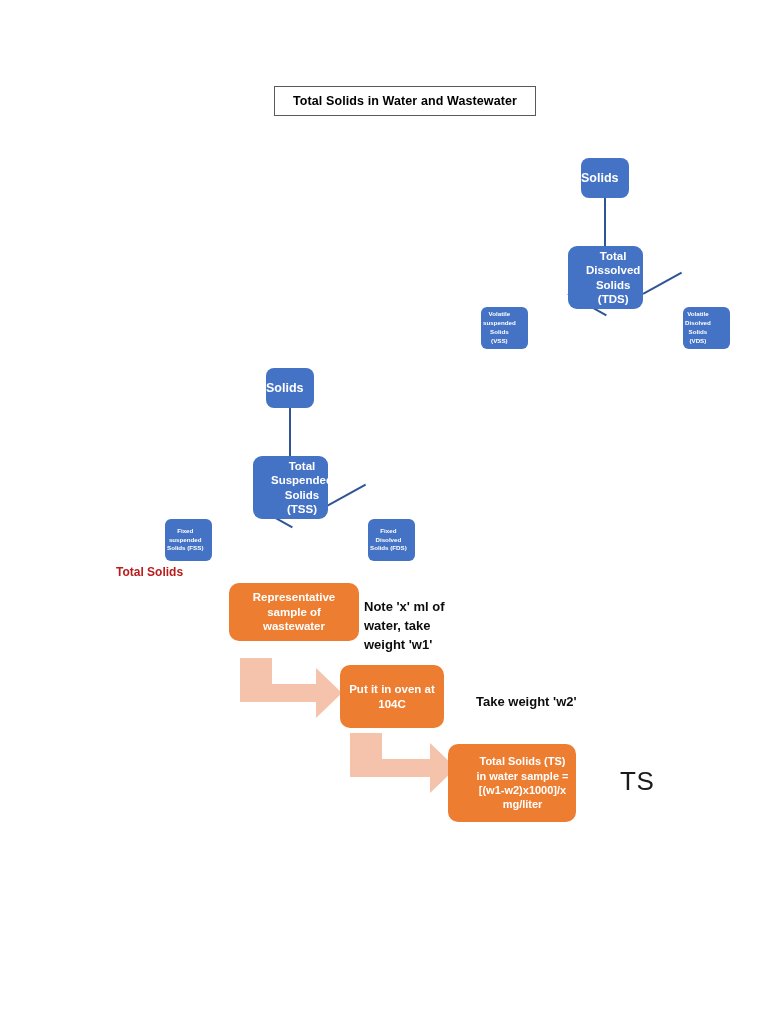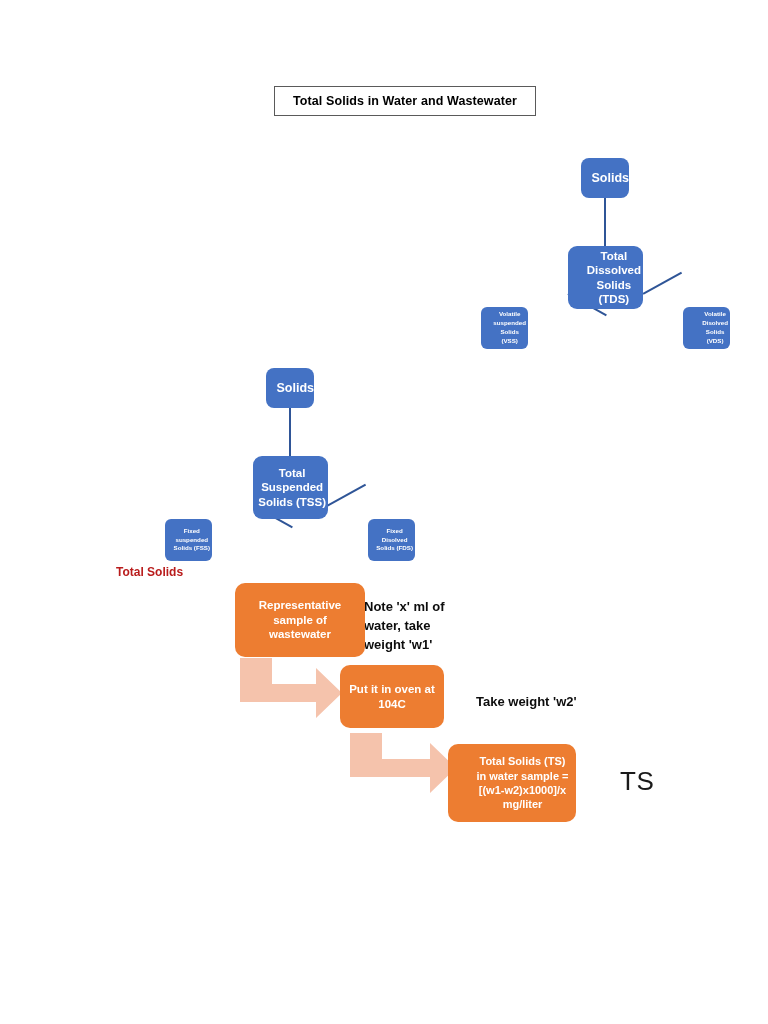--- a/index.html
+++ b/index.html
@@ -39,37 +39,37 @@
   }
 
   
   .node {
     position: absolute;
     background: #4472c4;
     color: #ffffff;
     border-radius: 7px;
     display: flex;
     align-items: center;
-    justify-content: flex-end;
+    justify-content: flex-start;
     text-align: center;
     box-sizing: border-box;
     line-height: 1.15;
     z-index: 3;
   }
   .node.root {
     font-size: 12.5px;
     font-weight: bold;
     border-radius: 8px;
   }
   .node.mid {
     font-size: 11.5px;
     font-weight: bold;
     border-radius: 9px;
     line-height: 1.25;
-    padding: 2px;
+    padding: 18px;
   }
   .node.leaf {
     font-size: 6.2px;
     font-weight: bold;
     border-radius: 6px;
     line-height: 1.45;
     padding: 2px;
   }
 
   
@@ -207,21 +207,21 @@
     <span>Fixed
 Disolved
 Solids (FDS)</span>
   </div>
 
   <div class="section-label" style="left:116px; top:565px;">Total Solids</div>
 </div>
 
 <div>
 
-  <div class="obox" style="left:235px; top:583px; width:130px; height:74px; white-space:pre-line;">
+  <div class="obox" style="left:229px; top:583px; width:130px; height:58px; white-space:pre-line;">
     <span>Representative
 sample of
 wastewater</span>
   </div>
 
   <div class="note" style="left:364px; top:598px;">Note 'x' ml of
 water, take
 weight 'w1'</div>
 
   <svg class="bent-arrow" style="left:238px; top:658px;" width="106" height="62" viewBox="0 0 106 62">

